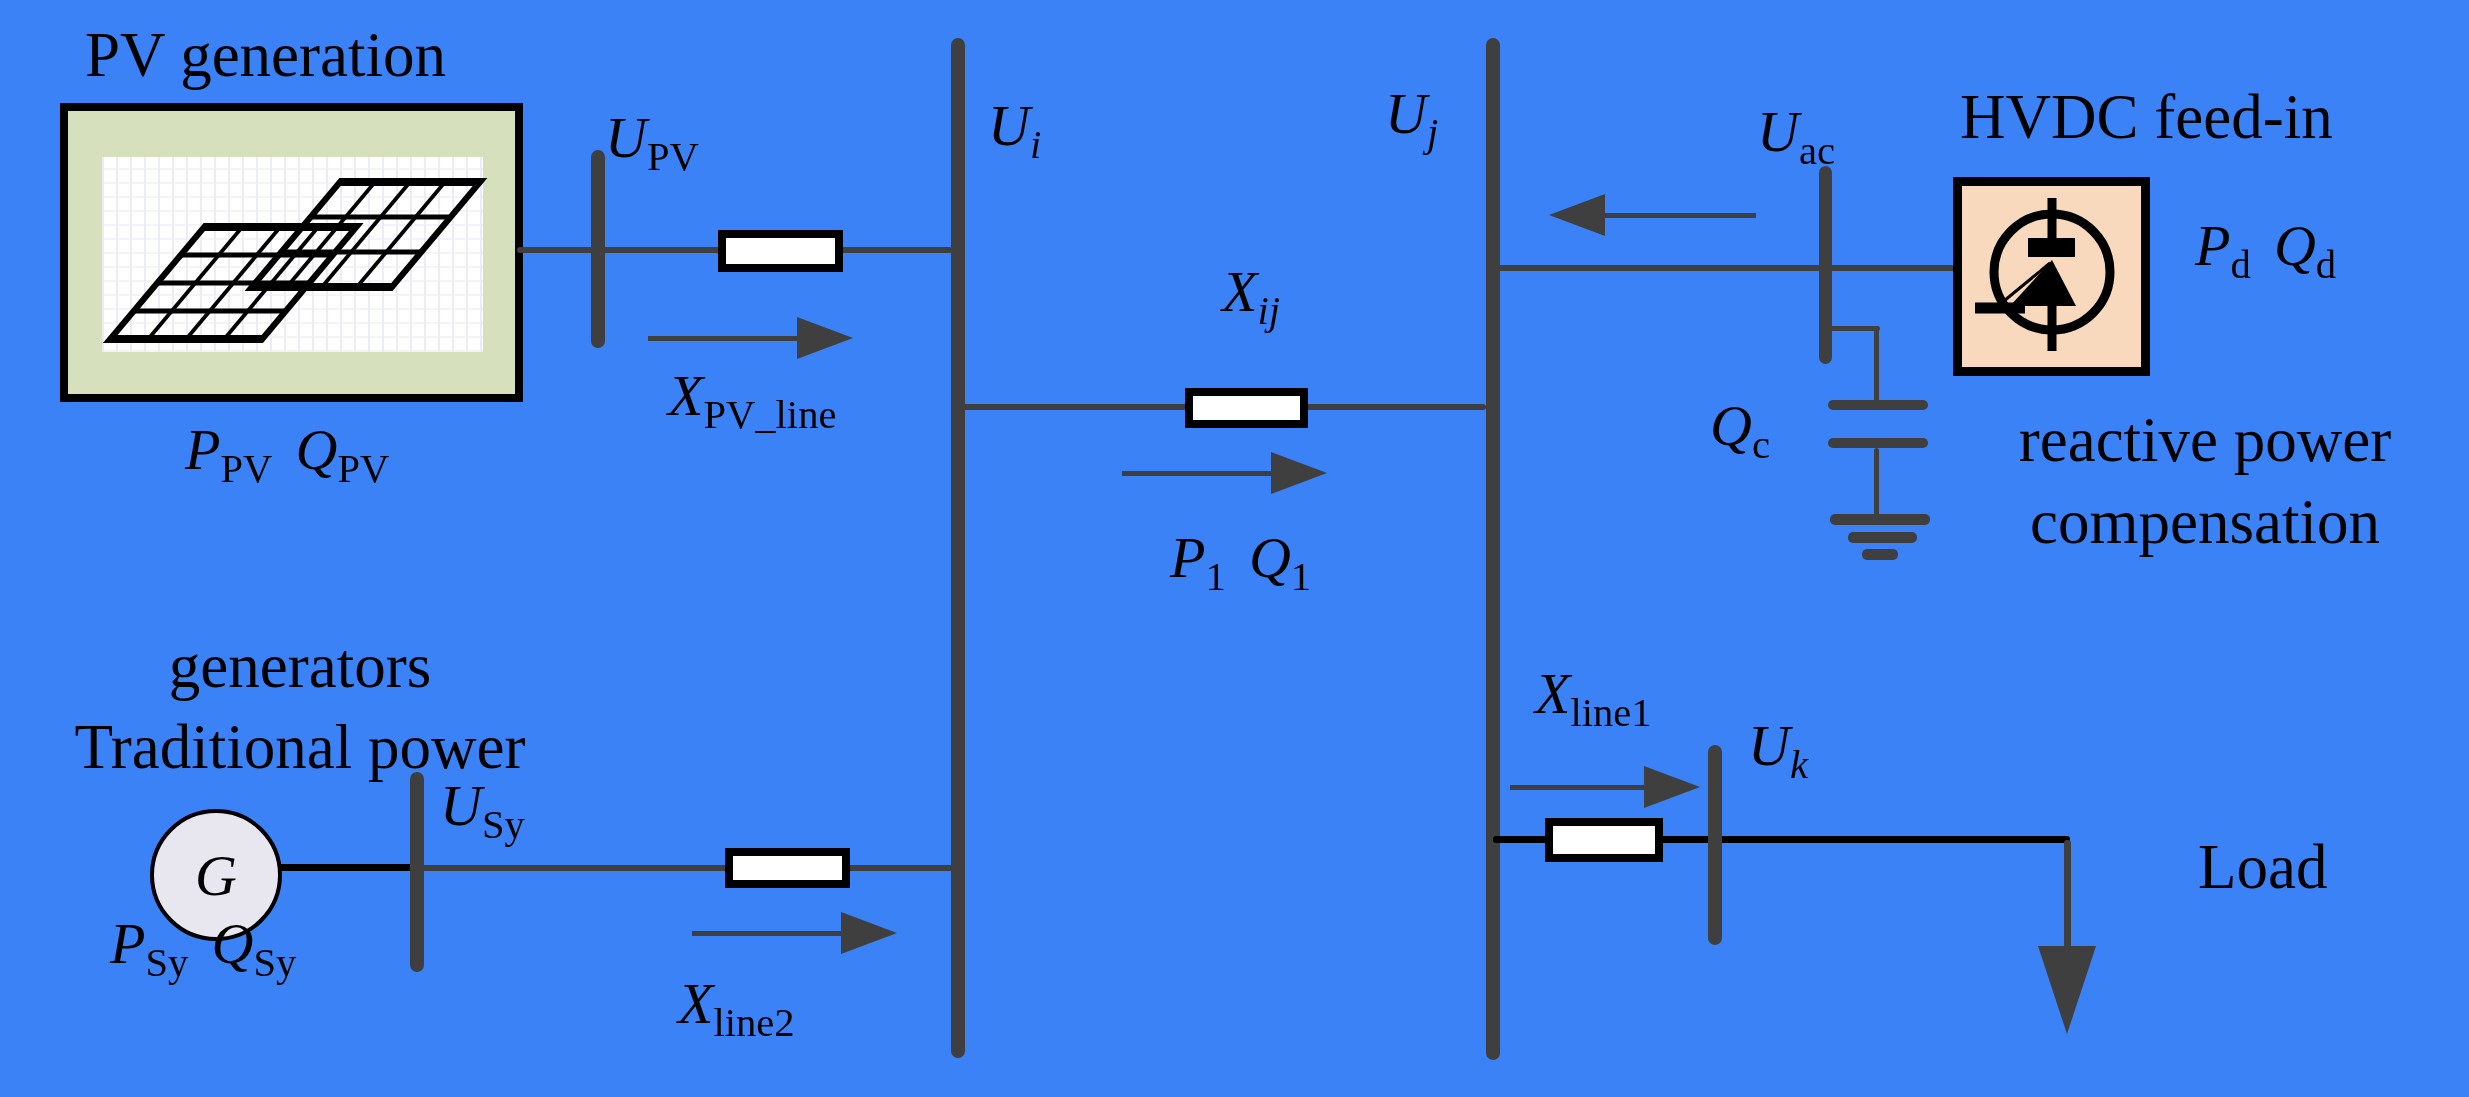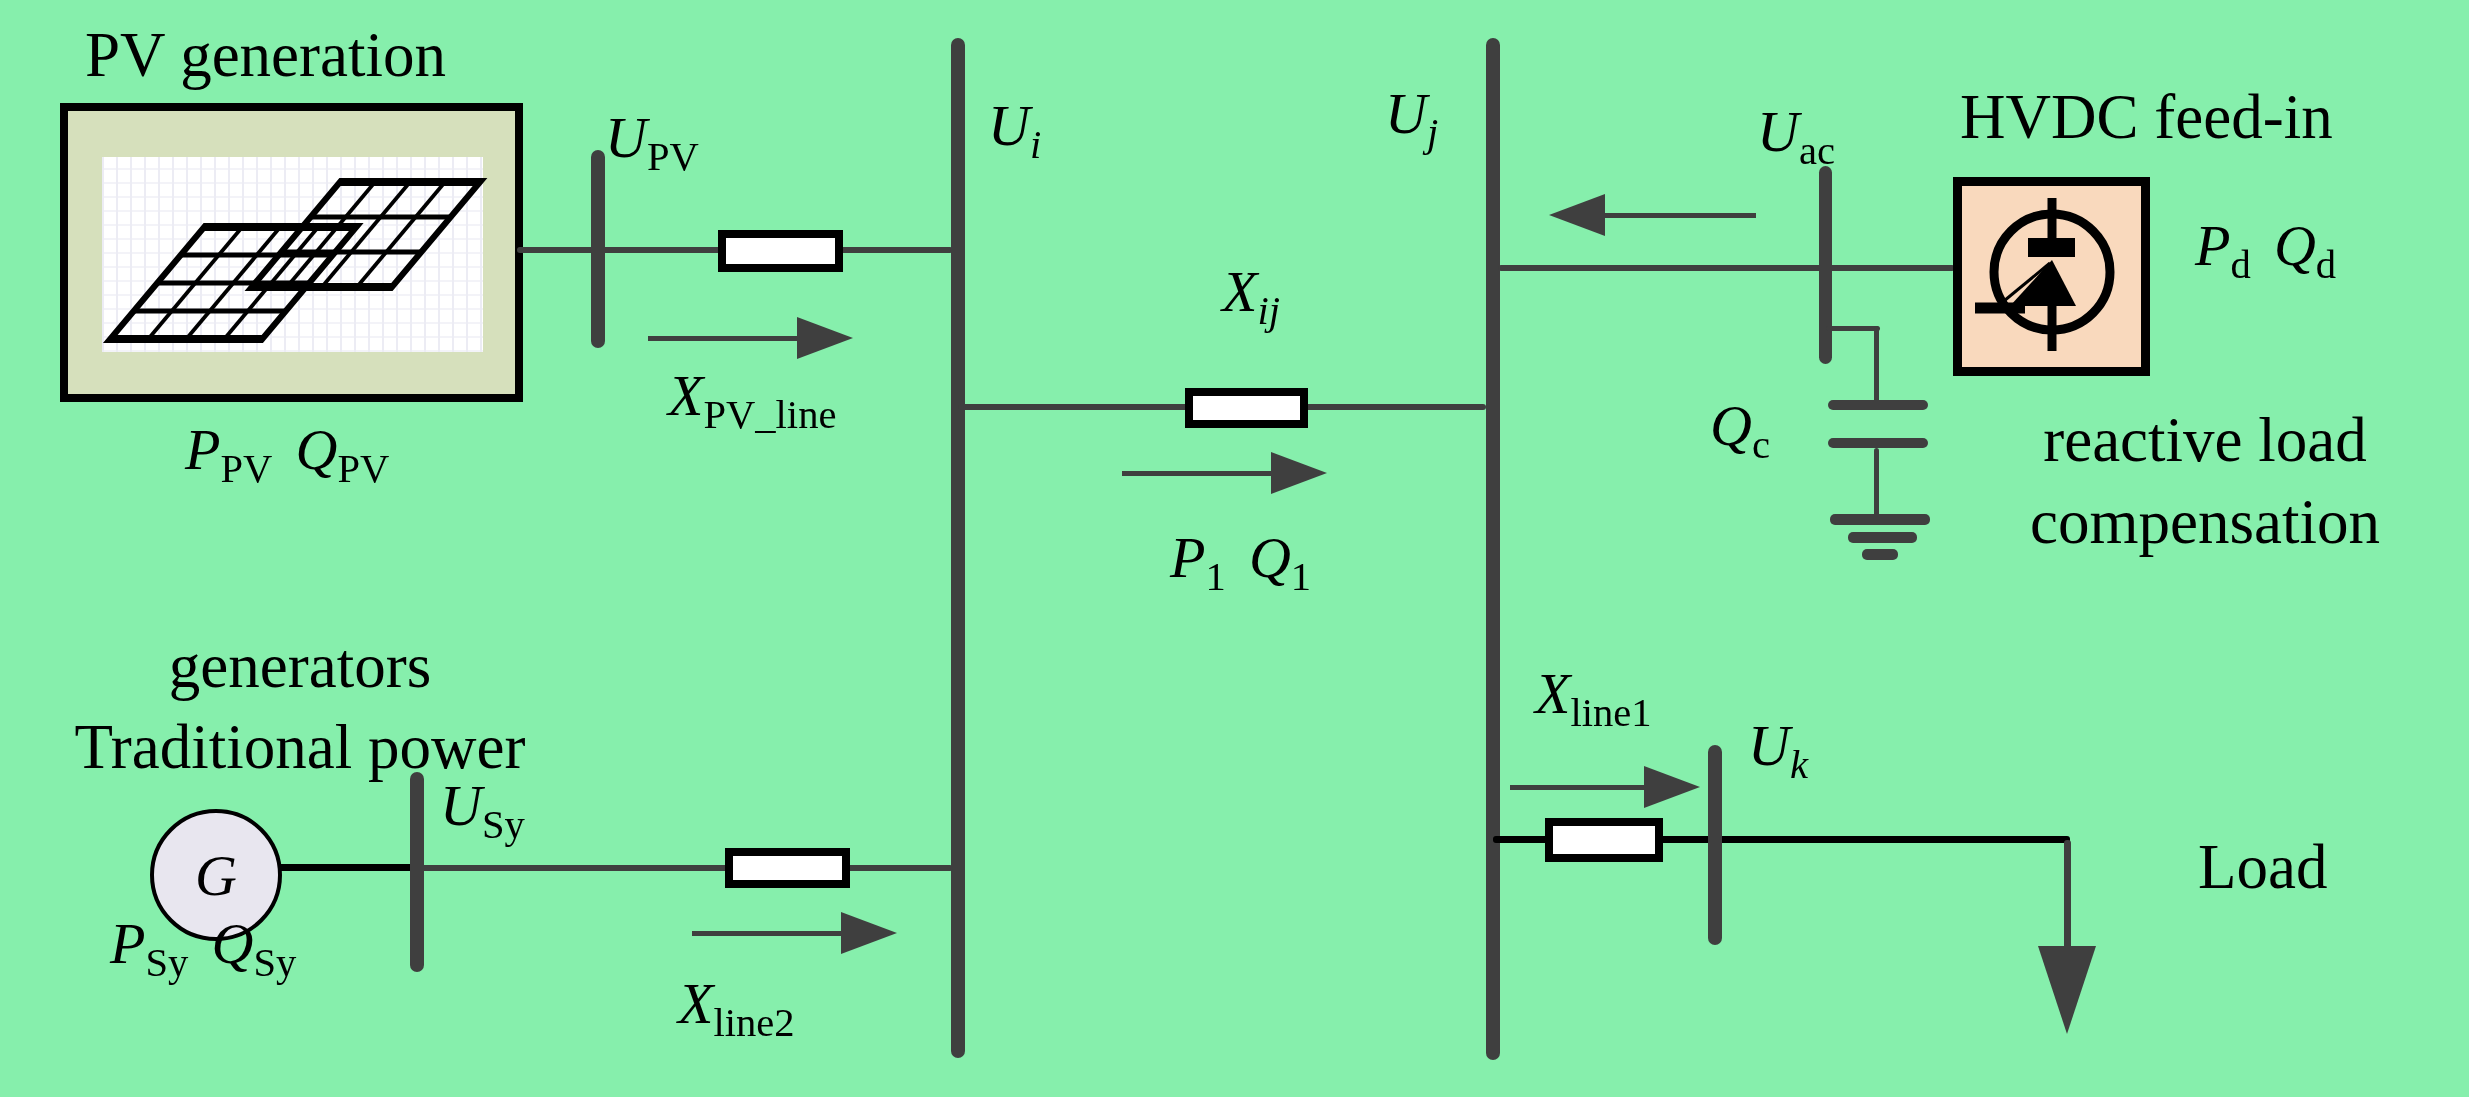--- a/index.html
+++ b/index.html
@@ -1,17 +1,17 @@
 <!DOCTYPE html>
 <html><head>
 <meta charset="utf-8">
 <style>
   html,body { margin:0; padding:0; background:#ffffff; }
   .canvas {
-    position:relative; width:2469px; height:1097px; background:#86efac;
+    position:relative; width:2469px; height:1097px; background:#3b82f6;
     font-family:"Liberation Serif","DejaVu Serif",serif; color:#000; overflow:hidden;
   }
   
   .bus   { position:absolute; width:14px; background:#3f3f3f; border-radius:8px; }
   .wire  { position:absolute; background:#3f3f3f; border-radius:3px; }
   .wire.blk { background:#000; }
   
   .res { position:absolute; background:#fff; border:8px solid #000; box-sizing:border-box; }
   
   .arr { position:absolute; }
@@ -168,21 +168,21 @@
   <div class="wire" style="left:1828px;top:438px;width:100px;height:10px;border-radius:5px"></div>
   <div class="wire" style="left:1874px;top:448px;width:5px;height:69px"></div>
   <div class="wire" style="left:1830px;top:514px;width:100px;height:11px;border-radius:5px"></div>
   <div class="wire" style="left:1848px;top:532px;width:69px;height:11px;border-radius:5px"></div>
   <div class="wire" style="left:1862px;top:549px;width:36px;height:11px;border-radius:5px"></div>
 
   <div class="lbl" style="left:1710px;top:396px">
     <span class="it">Q</span><sub>c</sub>
   </div>
   <div class="lbl title center" style="left:1950px;top:400px;width:510px;line-height:1.3">
-    <div>reactive load</div>
+    <div>reactive power</div>
     <div>compensation</div>
   </div>
 
   <div class="lbl title center" style="left:15px;top:626px;width:570px;line-height:1.28">
     <div>generators</div>
     <div>Traditional power</div>
   </div>
 
   <div class="wire blk" style="left:270px;top:864px;width:152px;height:7px"></div>
   <div class="wire" style="left:420px;top:865px;width:533px;height:6px"></div>

